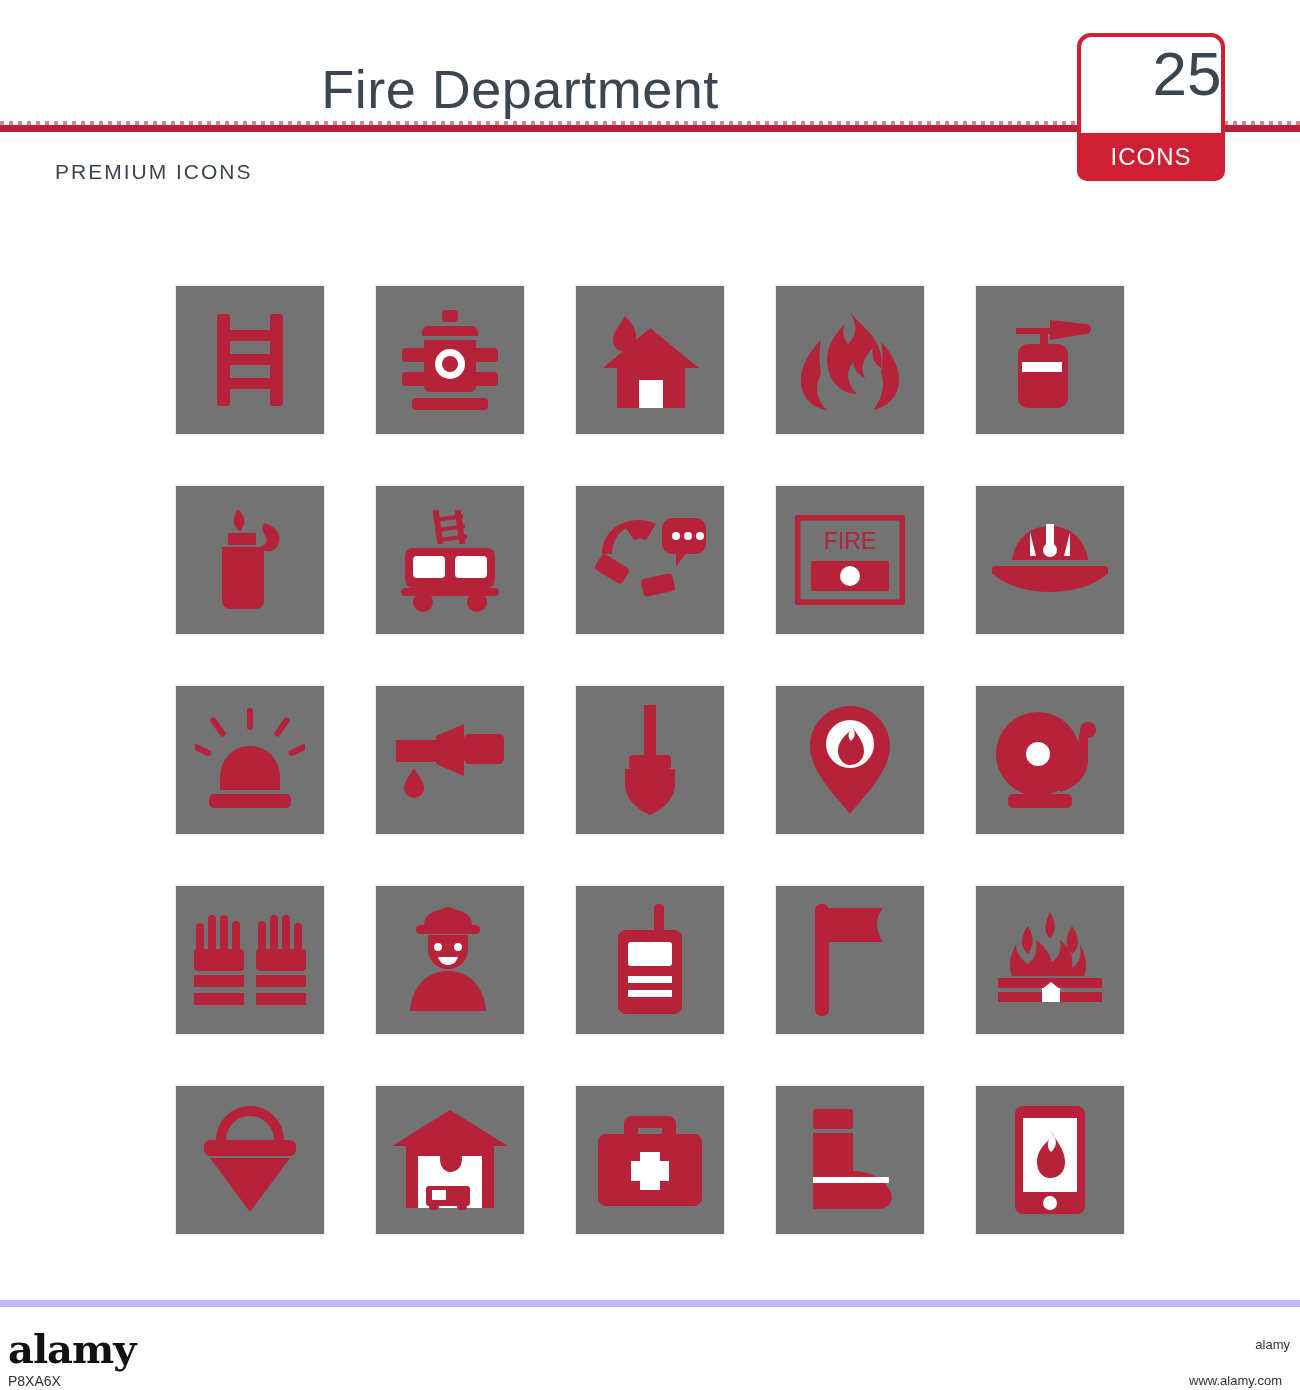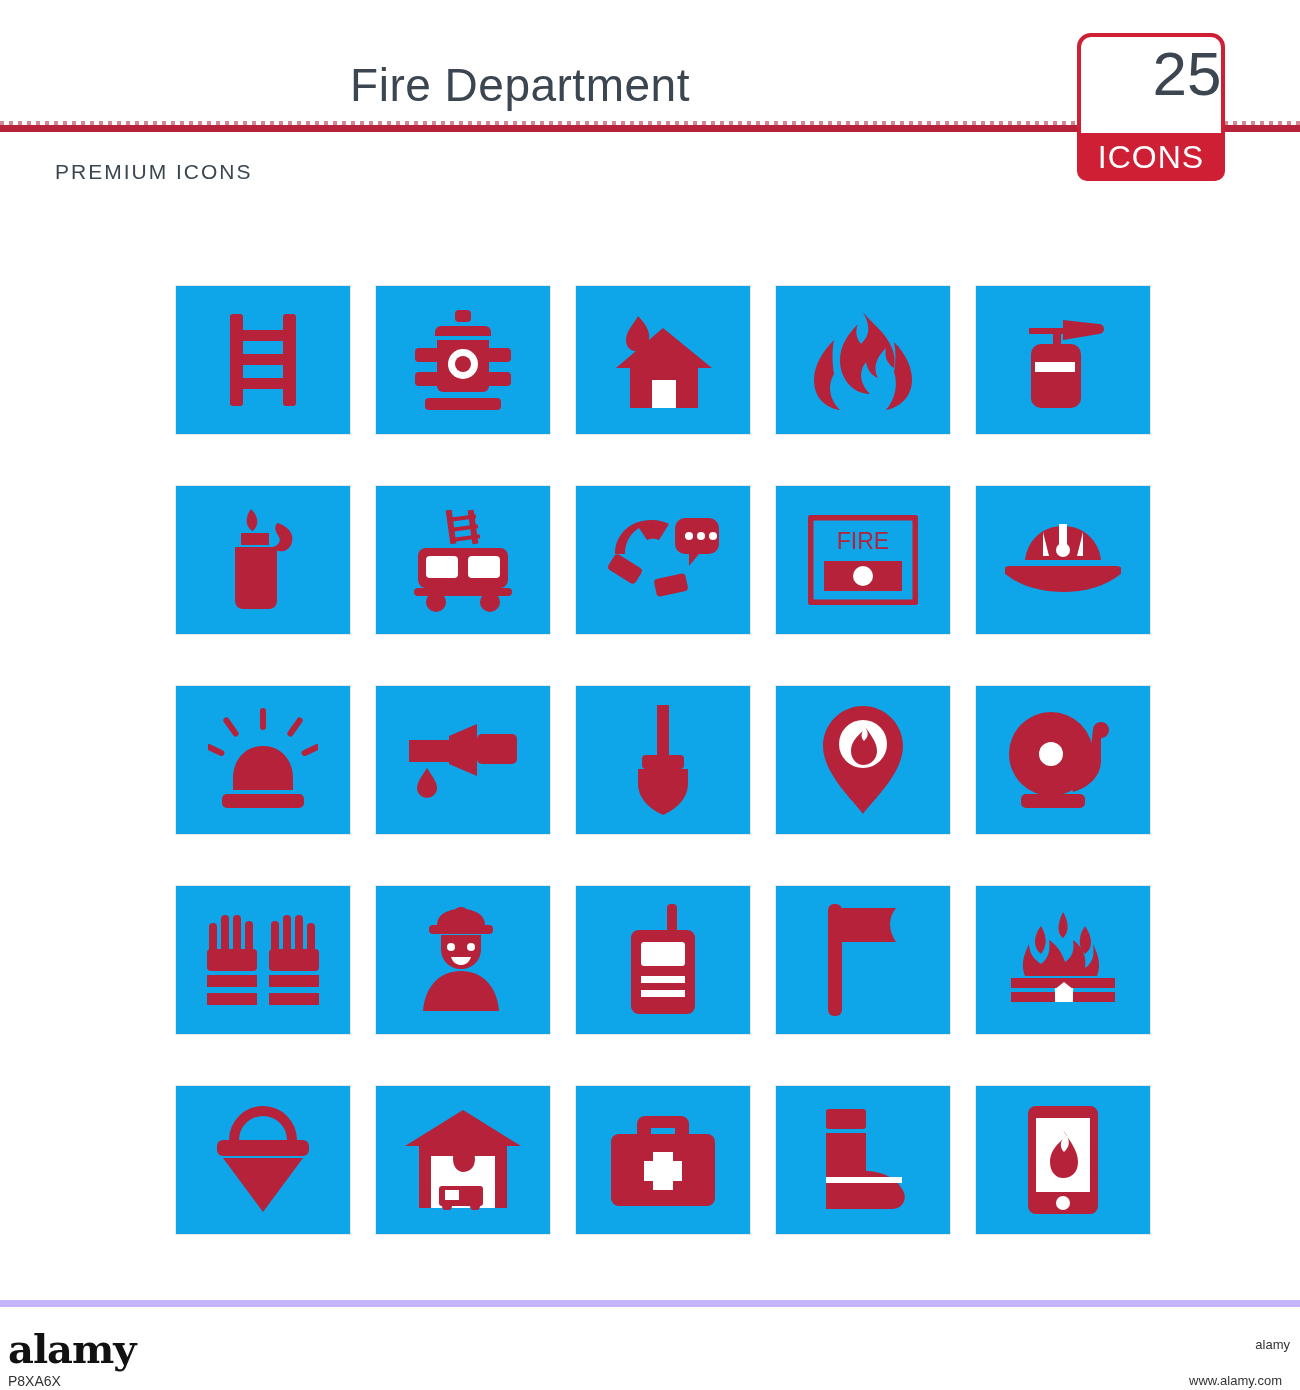--- a/index.html
+++ b/index.html
@@ -25,21 +25,21 @@
   .header {
     position: relative;
     height: 200px;
   }
   .title {
     position: absolute;
     left: 0;
     top: 58px;
     width: 1040px;
     text-align: center;
-    font-size: 46px;
+    font-size: 54px;
     color: #3c4650;
     letter-spacing: 0.5px;
   }
   .rule {
     position: absolute;
     left: 0;
     top: 125px;
     width: 1300px;
     height: 7px;
     background: #b52239;
@@ -86,21 +86,21 @@
     padding-left: 36px;
   }
   .badge-word {
     position: absolute;
     left: -4px;
     bottom: -4px;
     width: 148px;
     height: 48px;
     background: #cf1f35;
     color: #ffffff;
-    font-size: 32px;
+    font-size: 24px;
     letter-spacing: 1px;
     display: flex;
     align-items: center;
     justify-content: center;
     border-radius: 0 0 10px 10px;
     box-sizing: border-box;
   }
 
   
   .grid {
@@ -108,28 +108,28 @@
     left: 175px;
     top: 285px;
     width: 950px;
     display: grid;
     grid-template-columns: repeat(5, 150px);
     grid-template-rows: repeat(5, 150px);
     column-gap: 50px;
     row-gap: 50px;
   }
   .cell {
-    width: 176px;
+    width: 150px;
     height: 150px;
     border: 1px solid #e8e8e8;
     box-sizing: border-box;
     display: flex;
     align-items: center;
     justify-content: center;
-    background: #0ea5e9;
+    background: #737373;
   }
   .cell svg {
     display: block;
   }
 
   
   .footer {
     position: absolute;
     left: 0;
     top: 1300px;

